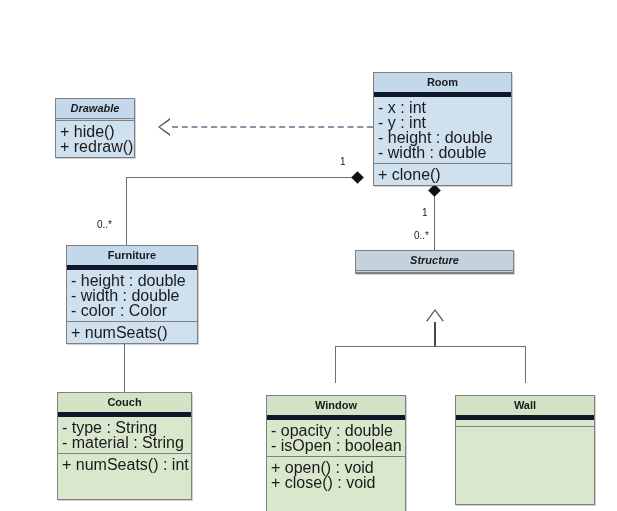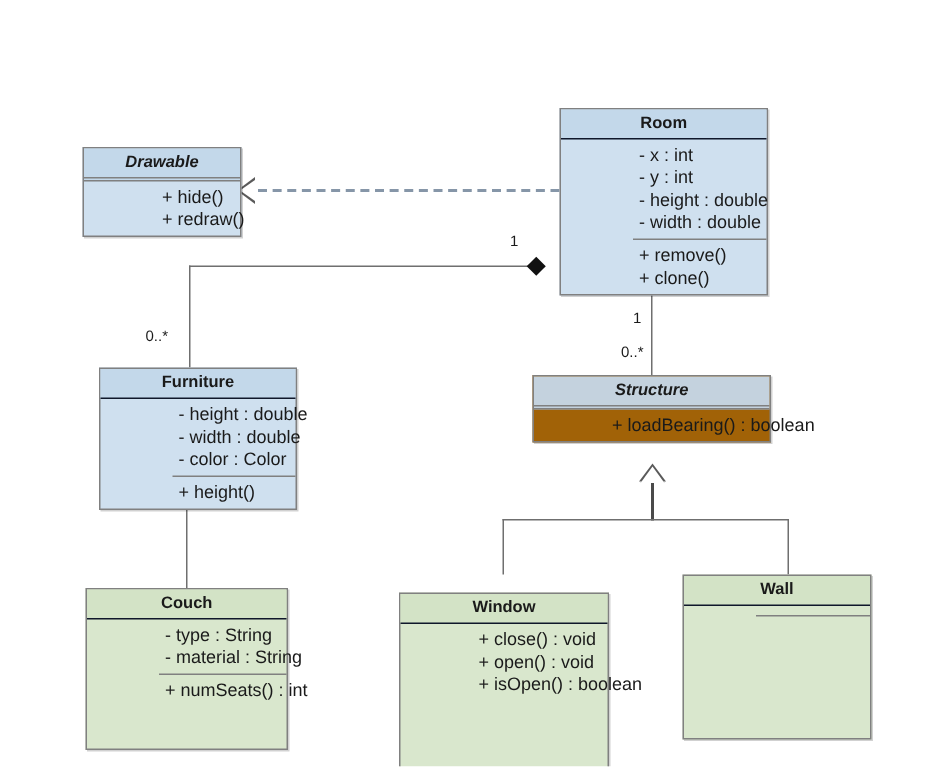--- a/index.html
+++ b/index.html
@@ -23,33 +23,32 @@
     box-shadow: 1px 1px 0 rgba(0,0,0,0.18);
   }
   .uml-class .cls-header {
     box-sizing: border-box;
     text-align: center;
     font-size: 11px;
     font-weight: bold;
     color: #1a1a1a;
     padding: 3px 2px 3px 2px;
     line-height: 13px;
-    border-bottom: 1px solid #0f172a;
+    border-bottom: 5px solid #0f172a;
   }
   .uml-class.abstract .cls-header {
     font-style: italic;
     border-bottom: 3px double #808080;
   }
   .uml-class .cls-compartment {
     box-sizing: border-box;
     padding: 3px 2px 3px 4px;
-    font-size: 12px;
+    font-size: 16px;
     line-height: 15px;
     color: #1a1a1a;
-    margin-left: 48px;
   }
   .uml-class .cls-compartment + .cls-compartment {
     border-top: 1px solid #808080;
   }
   .uml-class .cls-row {
     white-space: nowrap;
   }
   
   .theme-blue        { background: #cfe0ef; }
   .theme-blue .cls-header { background: #c3d8ea; }
@@ -143,81 +142,80 @@
   <div class="conn v" style="left:335px; top:346px; height:37px;"></div>
   <div class="conn v" style="left:525px; top:346px; height:37px;"></div>
   <div class="tri-up-outline" style="left:426px; top:309px;"></div>
   <div class="tri-up" style="left:427px; top:311px;"></div>
 
   <div class="mult" style="left:340px; top:156px;">1</div>
   <div class="mult" style="left:97px; top:219px;">0..*</div>
   <div class="mult" style="left:422px; top:207px;">1</div>
   <div class="mult" style="left:414px; top:230px;">0..*</div>
 
-  <div class="uml-class abstract theme-blue" style="left:55px; top:98px; width:106px;">
+  <div class="uml-class abstract theme-blue" style="left:55px; top:98px; width:80px;">
     <div class="cls-header">Drawable</div>
     <div class="cls-compartment">
       <div class="cls-row">+ hide()</div>
       <div class="cls-row">+ redraw()</div>
     </div>
   </div>
 
   <div class="uml-class theme-blue" style="left:373px; top:72px; width:139px;">
     <div class="cls-header">Room</div>
     <div class="cls-compartment">
       <div class="cls-row">- x : int</div>
       <div class="cls-row">- y : int</div>
       <div class="cls-row">- height : double</div>
       <div class="cls-row">- width : double</div>
     </div>
     <div class="cls-compartment">
-      <div class="cls-row">+ remove()</div>
       <div class="cls-row">+ clone()</div>
     </div>
   </div>
 
   <div class="uml-class theme-blue" style="left:66px; top:245px; width:132px;">
     <div class="cls-header">Furniture</div>
     <div class="cls-compartment">
       <div class="cls-row">- height : double</div>
       <div class="cls-row">- width : double</div>
       <div class="cls-row">- color : Color</div>
     </div>
     <div class="cls-compartment">
-      <div class="cls-row">+ height()</div>
+      <div class="cls-row">+ numSeats()</div>
     </div>
   </div>
 
   <div class="uml-class abstract theme-slate" style="left:355px; top:250px; width:159px;">
     <div class="cls-header">Structure</div>
-    <div class="cls-compartment">
-      <div class="cls-row">+ loadBearing() : boolean</div>
-    </div>
   </div>
 
   <div class="uml-class theme-green" style="left:57px; top:392px; width:135px; height:108px;">
     <div class="cls-header">Couch</div>
     <div class="cls-compartment">
       <div class="cls-row">- type : String</div>
       <div class="cls-row">- material : String</div>
     </div>
     <div class="cls-compartment">
       <div class="cls-row">+ numSeats() : int</div>
     </div>
   </div>
 
   <div class="uml-class theme-green" style="left:266px; top:395px; width:140px; height:124px;">
     <div class="cls-header">Window</div>
     <div class="cls-compartment">
+      <div class="cls-row">- opacity : double</div>
+      <div class="cls-row">- isOpen : boolean</div>
+    </div>
+    <div class="cls-compartment">
+      <div class="cls-row">+ open() : void</div>
       <div class="cls-row">+ close() : void</div>
-      <div class="cls-row">+ open() : void</div>
-      <div class="cls-row">+ isOpen() : boolean</div>
-    </div>
-  </div>
-
-  <div class="uml-class theme-green" style="left:455px; top:383px; width:126px; height:110px;">
+    </div>
+  </div>
+
+  <div class="uml-class theme-green" style="left:455px; top:395px; width:140px; height:110px;">
     <div class="cls-header">Wall</div>
     <div class="cls-compartment">
     </div>
     <div class="cls-compartment" style="min-height:44px;"></div>
   </div>
 
 </div>
 
 </body></html>

